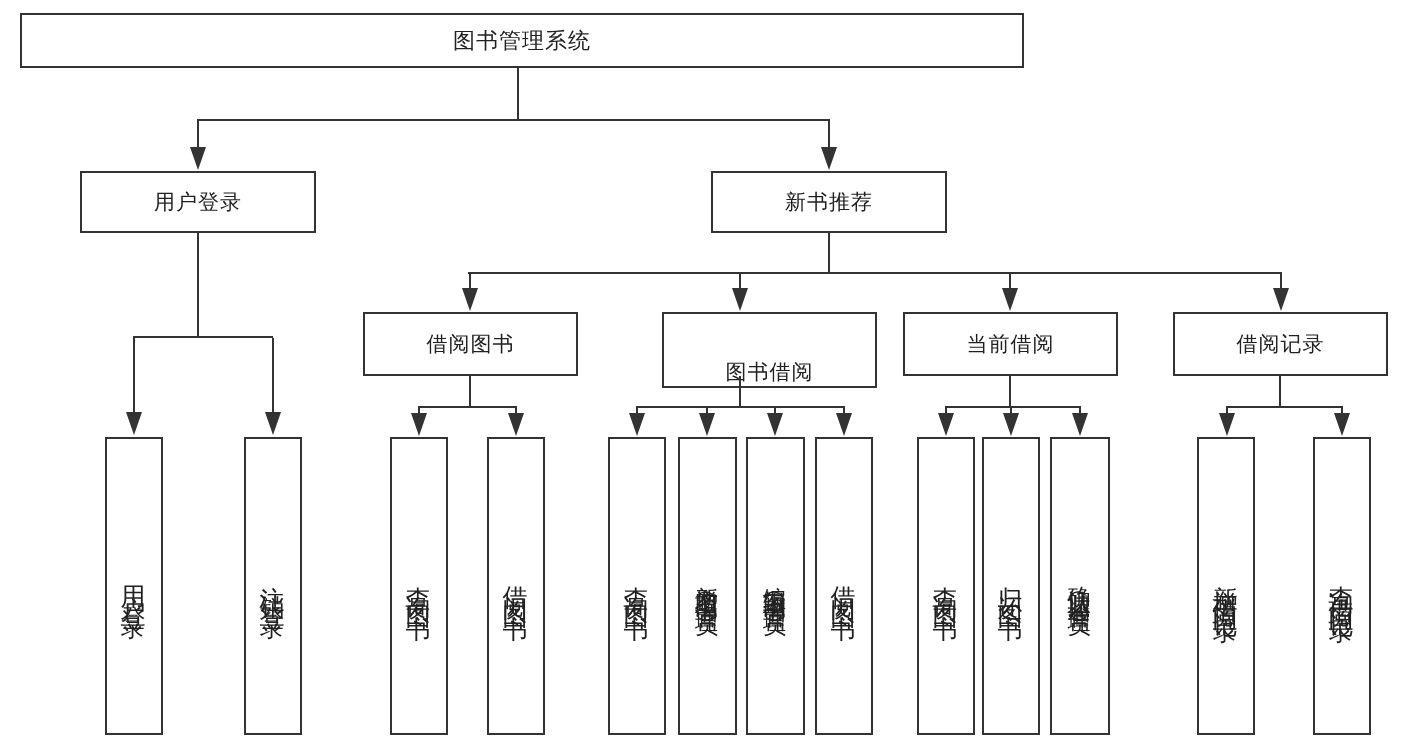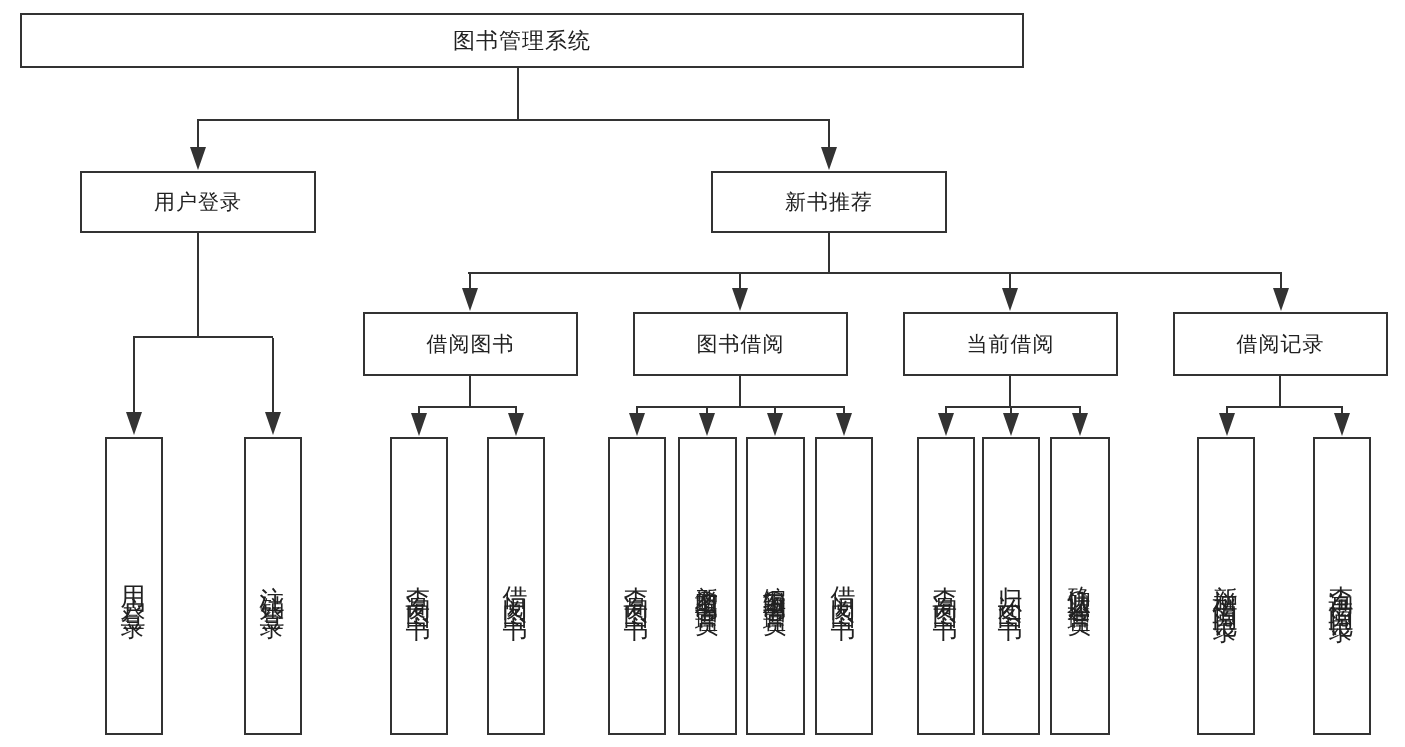--- a/index.html
+++ b/index.html
@@ -76,21 +76,21 @@
   <div class="hbox" style="left:80px;top:171px;width:236px;height:62px;">
     <span>用户登录</span>
   </div>
   <div class="hbox" style="left:711px;top:171px;width:236px;height:62px;">
     <span>新书推荐</span>
   </div>
 
   <div class="hbox" style="left:363px;top:312px;width:215px;height:64px;">
     <span>借阅图书</span>
   </div>
-  <div class="hbox" style="left:633px;top:312px;width:215px;height:64px;">
+  <div class="hbox" style="left:662px;top:312px;width:215px;height:76px;align-items:flex-end;">
     <span>图书借阅</span>
   </div>
   <div class="hbox" style="left:1173px;top:312px;width:215px;height:64px;">
     <span>借阅记录</span>
   </div>
   <div class="hbox" style="left:903px;top:312px;width:215px;height:64px;">
     <span>当前借阅</span>
   </div>
 
   <div class="vbox" style="left:105px;top:437px;width:58px;height:298px;">

